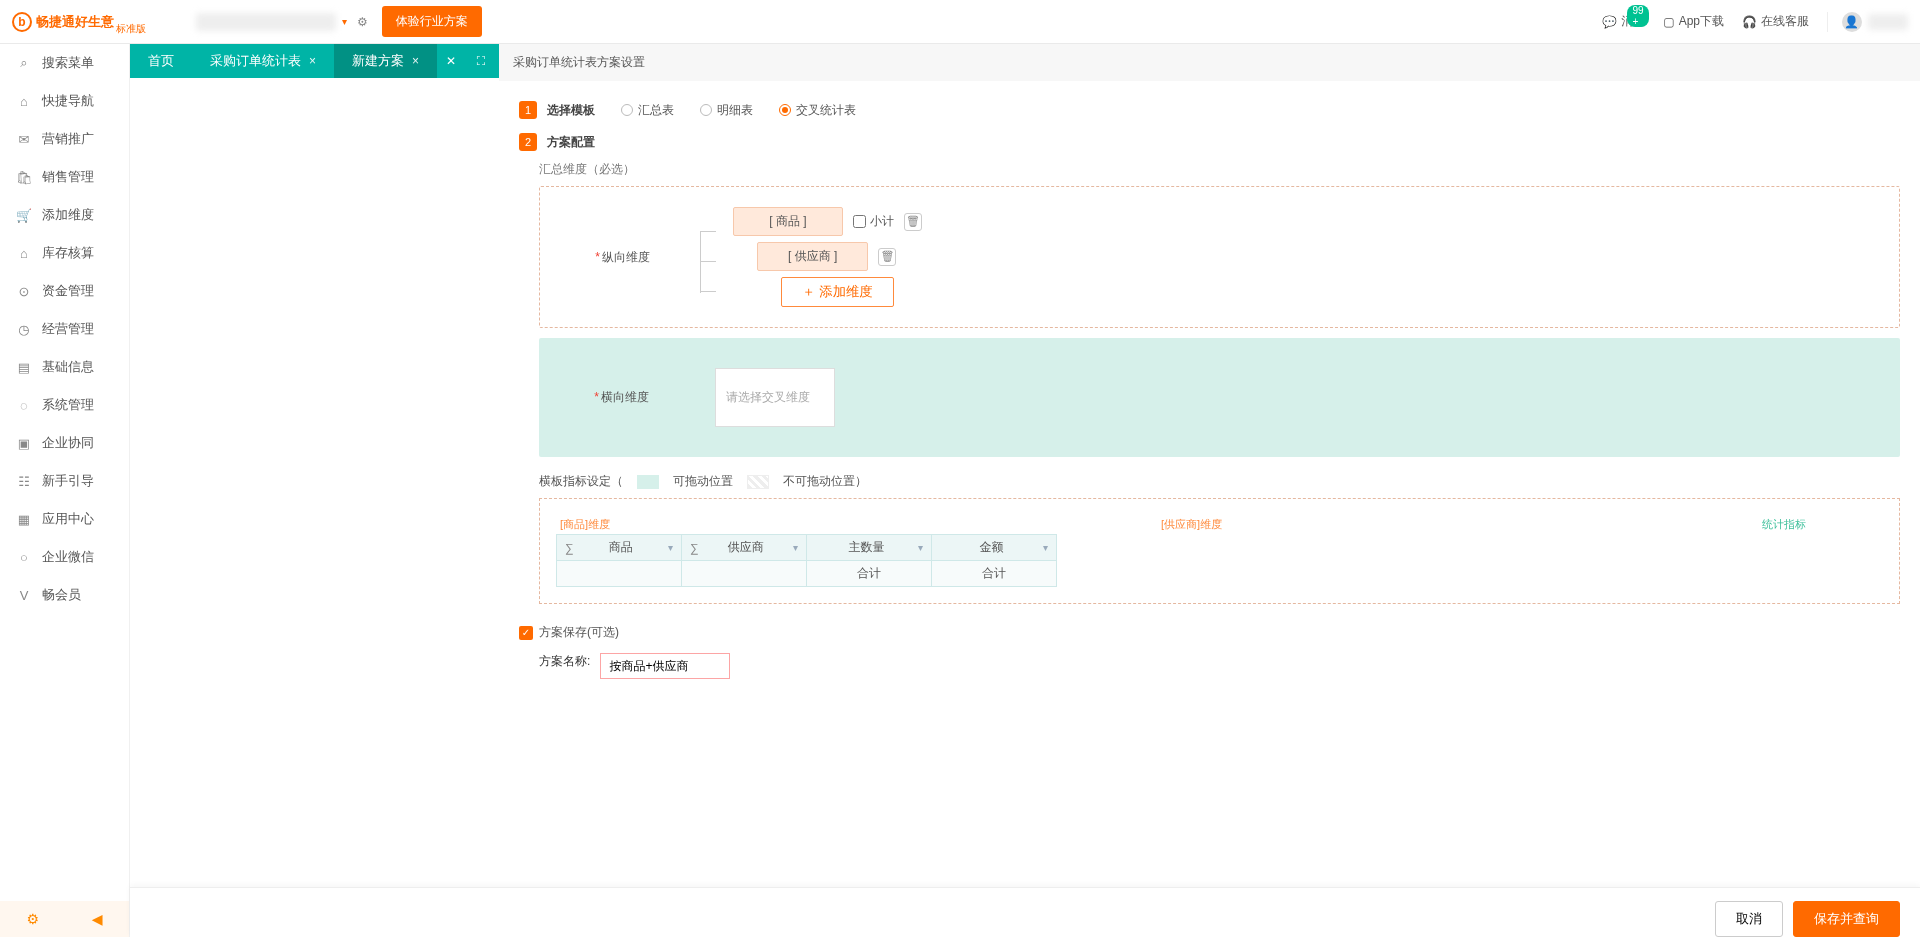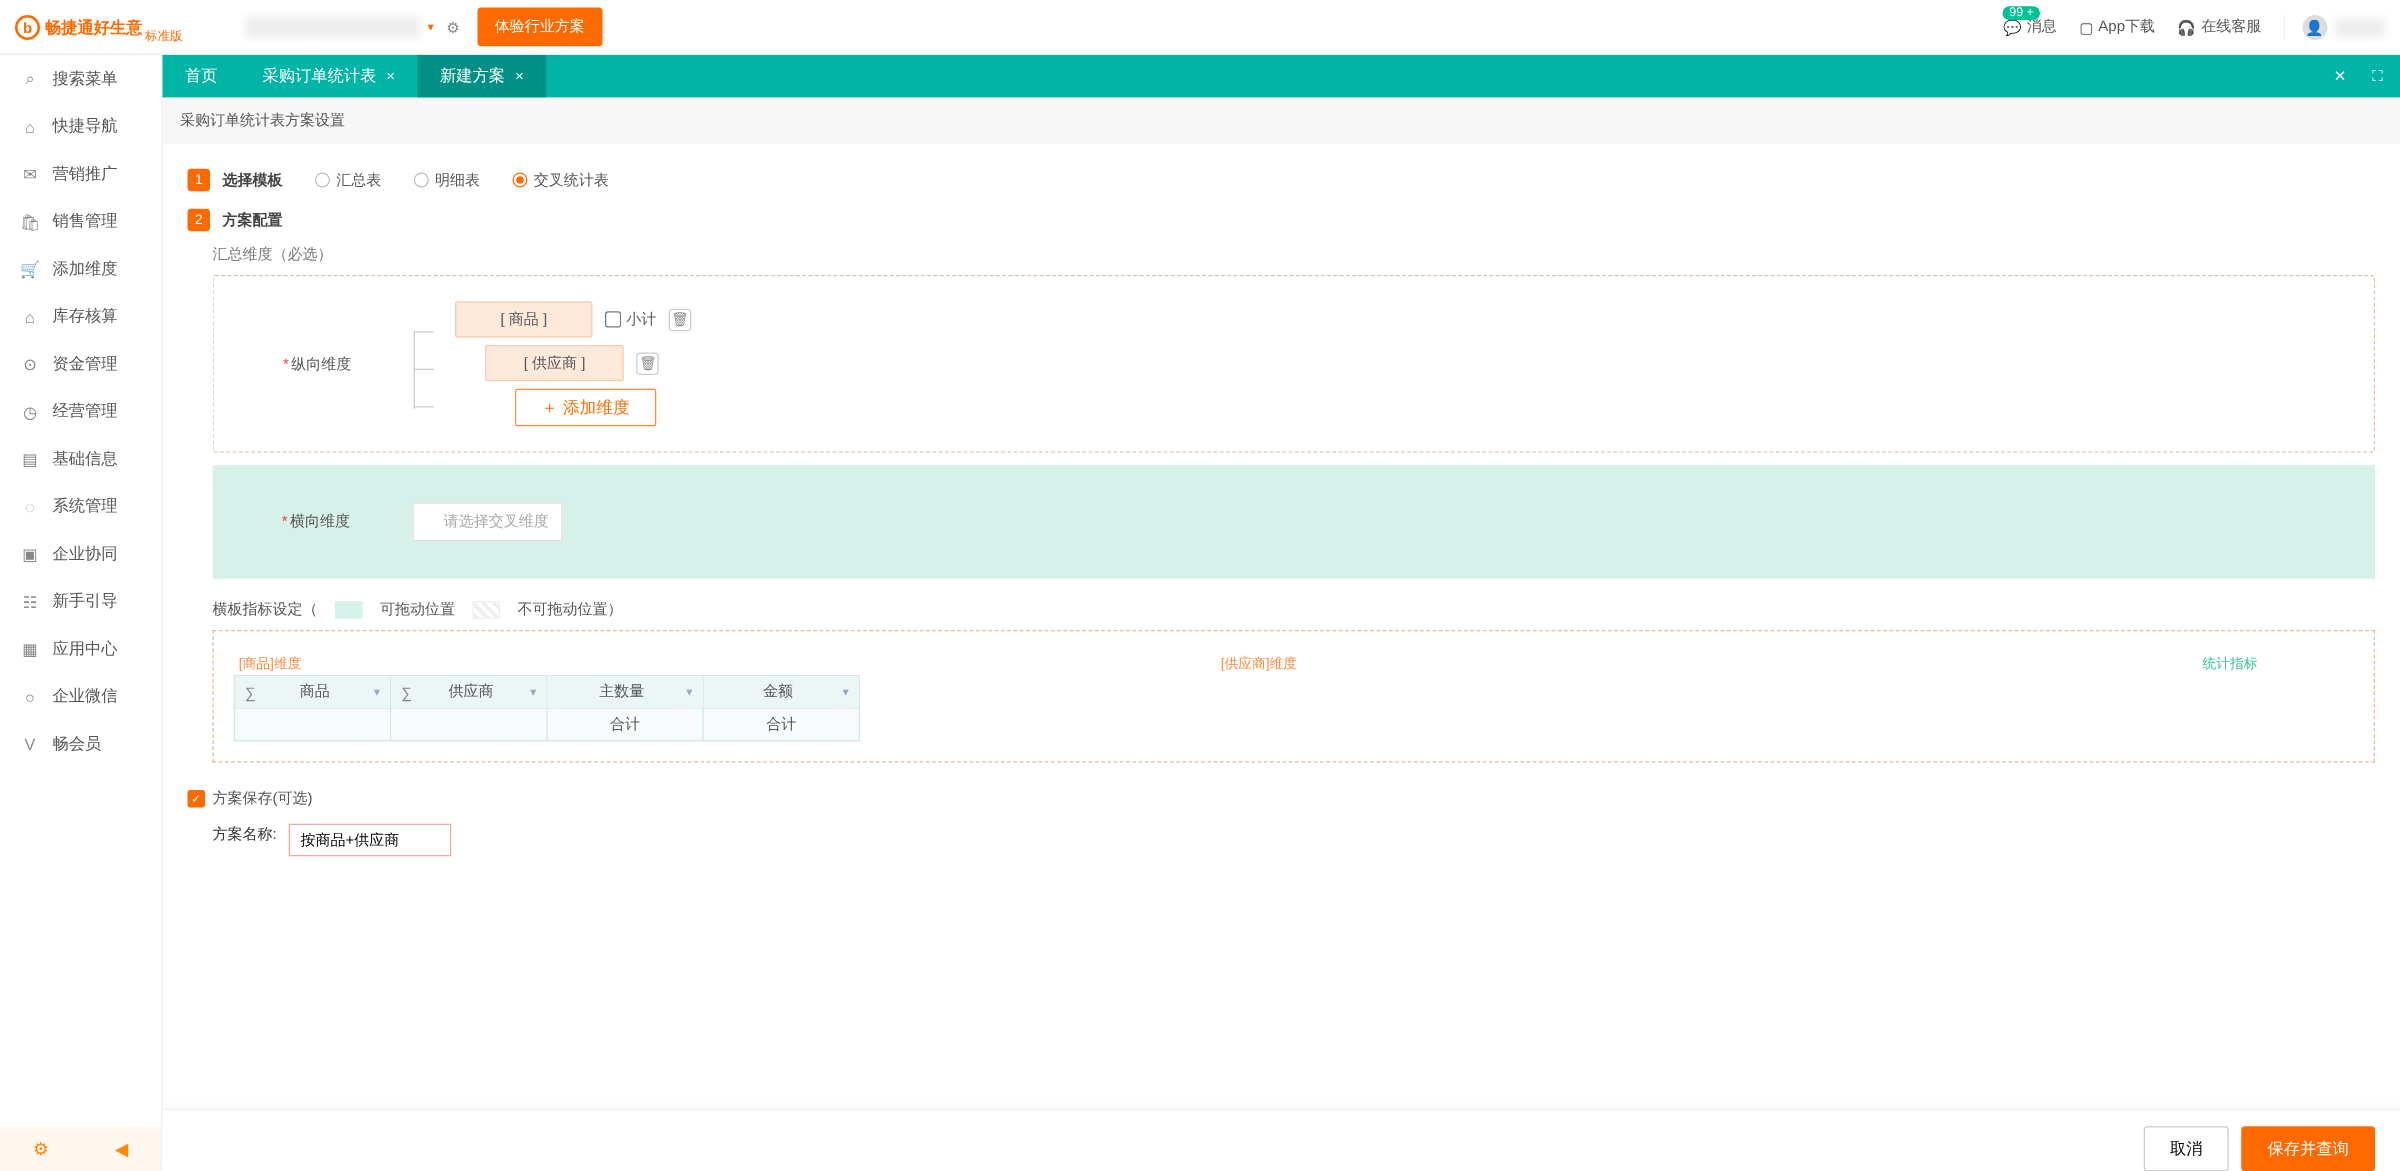--- a/index.html
+++ b/index.html
@@ -11,37 +11,37 @@
 .logo-icon { width: 20px; height: 20px; border-radius: 50%; border: 2px solid #ff6a00; display: inline-flex; align-items: center; justify-content: center; color: #ff6a00; font-weight: bold; }
 .logo-text { color: #ff6a00; font-size: 13px; font-weight: bold; }
 .logo-sub { color: #ff6a00; font-size: 10px; margin-left: 2px; margin-top: 14px; }
 .org-select { margin-left: 50px; display: flex; align-items: center; gap: 6px; color: #888; }
 .org-blur { width: 140px; height: 18px; background: #eee; filter: blur(3px); border-radius: 3px; }
 .org-chevron { color: #ff6a00; font-size: 10px; }
 .gear { margin-left: 10px; color: #888; cursor: pointer; }
 .primary-btn { margin-left: 14px; background: #ff6a00; color: #fff; border: none; border-radius: 3px; padding: 7px 14px; cursor: pointer; font-size: 12px; }
 .header-right { margin-left: auto; display: flex; align-items: center; gap: 18px; color: #555; }
 .hr-item { display: flex; align-items: center; gap: 4px; cursor: pointer; position: relative; }
-.badge { position: absolute; top: -8px; left: 0; background: #00c292; color: #fff; font-size: 10px; border-radius: 8px; padding: 0 5px; }
+.badge { position: absolute; top: -8px; left: 25px; background: #00c292; color: #fff; font-size: 10px; border-radius: 8px; padding: 0 5px; }
 .avatar-area { display: flex; align-items: center; gap: 6px; padding-left: 14px; border-left: 1px solid #eee; }
 .avatar { width: 20px; height: 20px; background: #ddd; border-radius: 50%; display: inline-flex; align-items: center; justify-content: center; color: #aaa; }
 .avatar-blur { width: 40px; height: 16px; background: #eee; filter: blur(3px); border-radius: 3px; }
 
 
 .layout { display: flex; height: calc(100vh - 44px); }
 
 
 .sidebar { width: 130px; background: #fff; border-right: 1px solid #f0f0f0; display: flex; flex-direction: column; }
 .sidebar-item { display: flex; align-items: center; gap: 10px; padding: 10px 16px; color: #555; cursor: pointer; font-size: 13px; }
 .sb-icon { width: 16px; text-align: center; color: #888; }
 .sidebar-footer { margin-top: auto; height: 36px; background: #fff7ef; display: flex; align-items: center; justify-content: space-around; }
 .sf-icon { color: #ff8a00; cursor: pointer; font-size: 14px; }
 
 
-.main { flex: 1; display: flex; flex-direction: column; min-width: 0; }
+.main { flex: 1; display: flex; flex-direction: row; min-width: 0; }
 
 
 .tabbar { height: 34px; background: #00b4a6; display: flex; align-items: stretch; color: #fff; }
 .tab { padding: 0 18px; display: flex; align-items: center; gap: 8px; cursor: pointer; font-size: 13px; }
 .tab.active { background: #019184; }
 .tab-close { font-size: 12px; opacity: 0.9; }
 .tabbar-right { margin-left: auto; display: flex; align-items: center; gap: 2px; padding-right: 4px; }
 .tabbar-btn { width: 28px; height: 28px; display: flex; align-items: center; justify-content: center; cursor: pointer; border-radius: 3px; }
 
 
@@ -79,21 +79,21 @@
 
 .dim-stack { display: flex; flex-direction: column; gap: 6px; }
 .dim-row { display: flex; align-items: center; gap: 10px; }
 .dim-chip { background: #ffe9db; border: 1px solid #f7c8ab; color: #555; padding: 5px 30px; border-radius: 2px; min-width: 110px; text-align: center; }
 .dim-chip.lvl2 { margin-left: 24px; }
 .add-dim { border: 1px solid #ff8a3c; color: #ff6a00; background: #fff; padding: 5px 20px; border-radius: 2px; cursor: pointer; margin-left: 48px; display: inline-flex; align-items: center; gap: 4px; }
 .subtotal { display: flex; align-items: center; gap: 4px; color: #555; }
 .del-icon { width: 18px; height: 18px; border: 1px solid #ccc; border-radius: 3px; display: inline-flex; align-items: center; justify-content: center; color: #888; cursor: pointer; font-size: 11px; }
 
 .cross-box { background: #d6f0ea; border: none; padding: 30px 20px; }
-.cross-input { background: #fff; border: 1px solid #ddd; padding: 6px 10px; color: #aaa; min-width: 120px; display: inline-block; margin-left: 30px; text-align: right; }
+.cross-input { background: #fff; border: 1px solid #ddd; padding: 20px 10px; color: #aaa; min-width: 120px; display: inline-block; margin-left: 46px; }
 
 .legend { display: flex; align-items: center; gap: 14px; color: #555; margin: 16px 0 8px 0; }
 .legend-swatch { width: 22px; height: 14px; display: inline-block; vertical-align: middle; }
 .sw-drag { background: #d6f0ea; }
 .sw-nodrag { background: repeating-linear-gradient(45deg,#eee,#eee 3px,#fff 3px,#fff 6px); border: 1px solid #eee; }
 
 .grid-wrap { border: 1px dashed #e5b8a0; padding: 16px; }
 .col-labels { display: flex; justify-content: space-between; }
 .col-label { font-size: 11px; padding: 2px 4px; }
 .cl-orange { color: #ff8a3c; }

